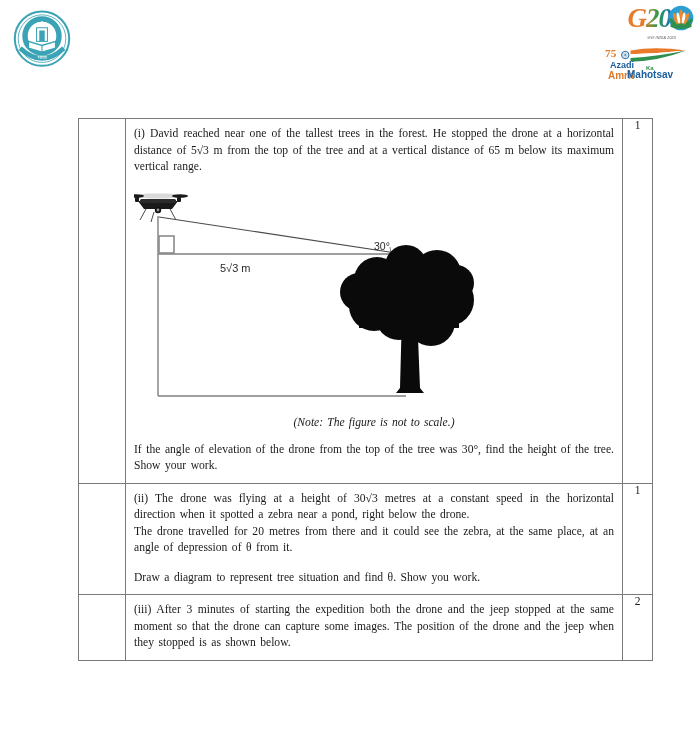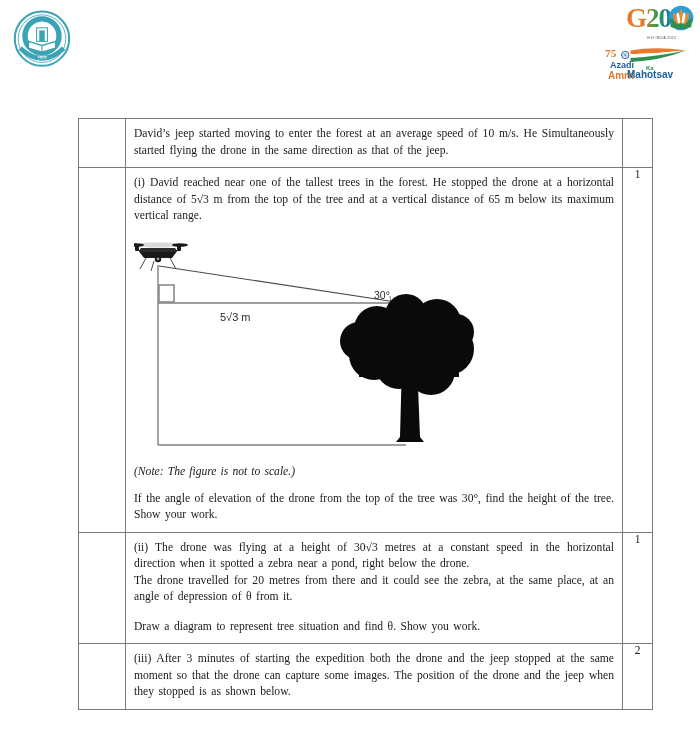--- a/index.html
+++ b/index.html
@@ -14,21 +14,21 @@
     position: relative;
     width: 700px; height: 750px;
     background: #ffffff;
   }
 
   
   .header { position: absolute; top: 0; left: 0; width: 700px; height: 110px; }
 
   .cbse-logo { position: absolute; left: 8px; top: 6px; width: 68px; height: 68px; }
 
-  .g20-block { position: absolute; right: 6px; top: 2px; width: 92px; height: 44px; }
+  .g20-block { position: absolute; right: 6px; top: 2px; width: 92px; height: 44px; font-style: italic; }
   .g20-row { display: flex; align-items: center; justify-content: flex-end; height: 32px; }
   .g20-text {
     font-family: "Liberation Serif", serif;
     font-size: 27px; font-weight: bold; letter-spacing: -1px;
     line-height: 1;
     background: linear-gradient(90deg,#e87a2a 0%,#e87a2a 35%,#2a9c4c 70%,#1c6fb4 100%);
     -webkit-background-clip: text; background-clip: text;
     color: transparent;
   }
   .g20-lotus { width: 26px; height: 26px; margin-left: -3px; }
@@ -80,20 +80,21 @@
   }
   .ptext + .ptext { margin-top: 0px; }
   .ptext.gap { margin-top: 13px; }
   .note {
     font-style: italic;
     font-family: "Liberation Serif", serif;
     font-size: 11.6px;
     color: #1a1a1a;
     margin: 0;
     word-spacing: 1.2px;
+    text-align: center;
   }
   .marks {
     font-family: "Liberation Serif", serif;
     font-size: 11.5px;
     color: #1a1a1a;
     text-align: center;
     padding-top: 7px;
   }
 
   
@@ -171,29 +172,20 @@
   </div>
 
   <table class="qtable">
     <colgroup>
       <col class="col-qno">
         <col class="col-body">
         <col class="col-marks">
     </colgroup>
     <tbody>
 
-      <tr>
-        <td></td>
-        <td>
-          <div class="cell-pad">
-            <p class="ptext">David’s jeep started moving to enter the forest at an average speed of 10 m/s. He Simultaneously started flying the drone in the same direction as that of the jeep.</p>
-          </div>
-        </td>
-        <td class="marks"></td>
-      </tr>
 
       <tr>
         <td></td>
         <td>
           <div class="cell-pad">
             <p class="ptext">(i) David reached near one of the tallest trees in the forest. He stopped the drone at a horizontal distance of 5√3 m from the top of the tree and at a vertical distance of 65 m below its maximum vertical range.</p>
 
             <div class="figure-wrap">
               <svg width="350" height="218" viewBox="0 0 350 218">
 

